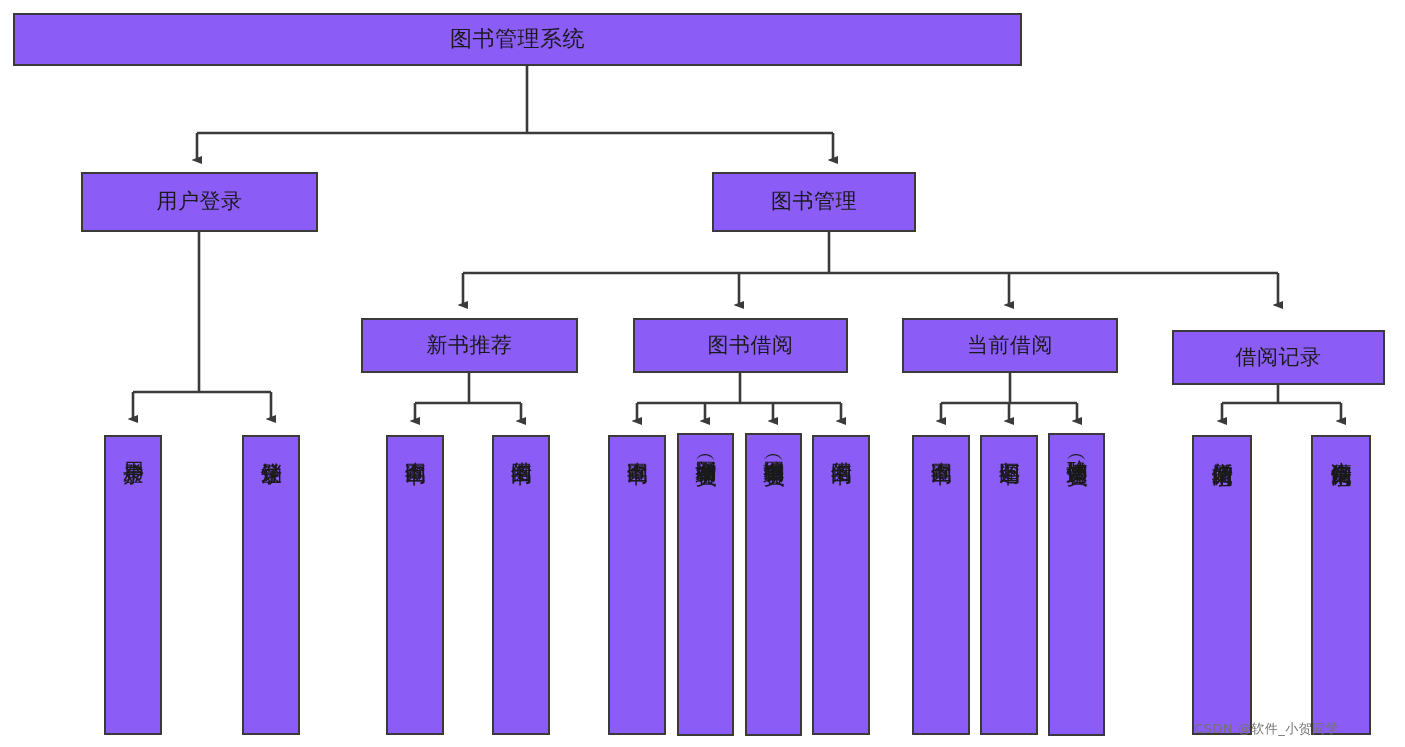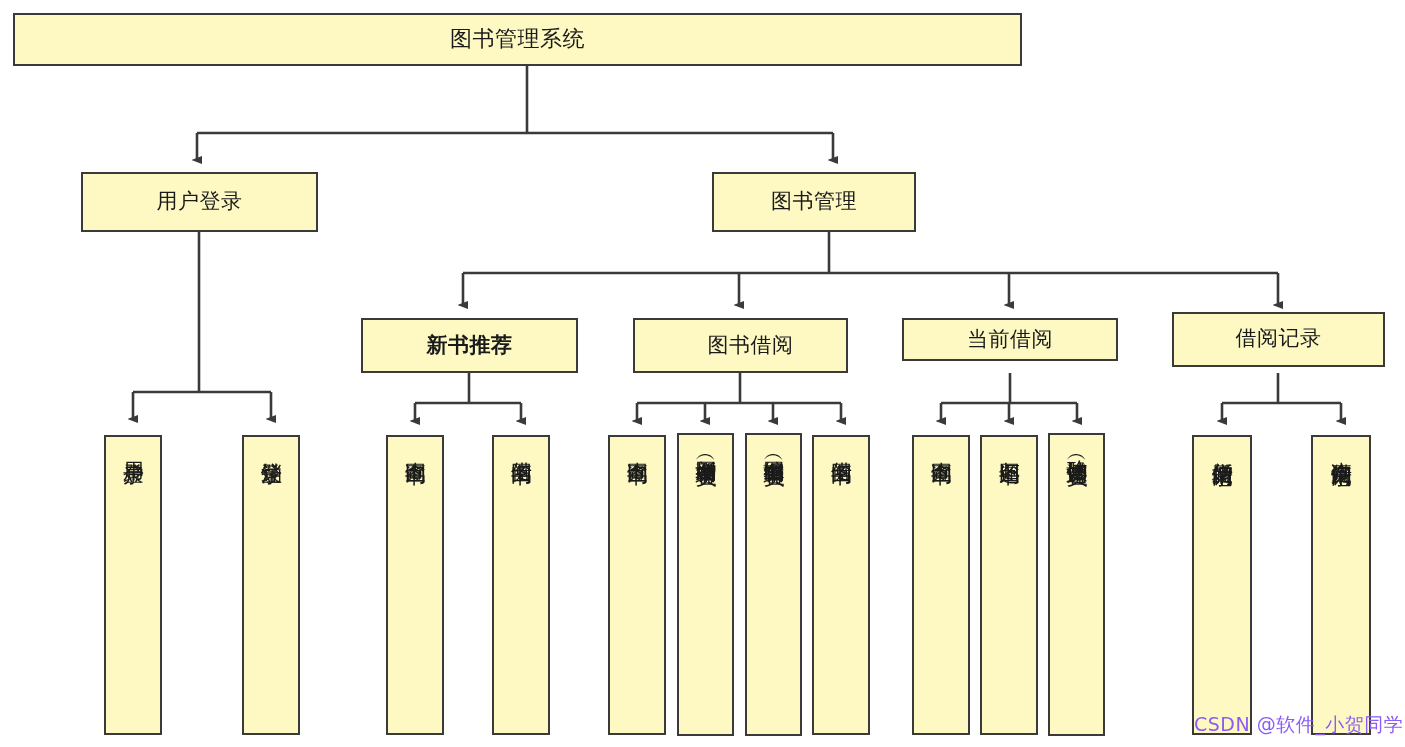--- a/index.html
+++ b/index.html
@@ -14,21 +14,21 @@
     position: relative;
     width: 1405px;
     height: 747px;
     background: #ffffff;
     overflow: hidden;
   }
   .node {
     position: absolute;
     box-sizing: border-box;
     border: 2.5px solid #3a3a3a;
-    background: #fef9c3;
+    background: #8b5cf6;
     display: flex;
     align-items: center;
     justify-content: center;
     color: #1a1a1a;
   }
   .node-label {
     font-size: 21px;
     line-height: 1.1;
     letter-spacing: 0.5px;
     white-space: nowrap;
@@ -56,25 +56,26 @@
   #edges {
     position: absolute;
     left: 0;
     top: 0;
     width: 1405px;
     height: 747px;
     pointer-events: none;
   }
   .watermark {
     position: absolute;
-    font-size: 19px;
-    color: #8b5cf6;
+    font-size: 13px;
+    color: #737373;
     letter-spacing: 0.5px;
     white-space: nowrap;
     user-select: none;
+    margin-top: 8px;
   }
 </style>
 </head>
 <body>
 
 <div id="canvas">
 
   <svg id="edges" viewBox="0 0 1405 747" xmlns="http://www.w3.org/2000/svg">
     <defs>
       <marker id="arrow" markerWidth="10" markerHeight="10" refX="5" refY="5" orient="auto" markerUnits="userSpaceOnUse">
@@ -129,30 +130,30 @@
     <span class="node-label">图书管理系统</span>
   </div>
 
   <div class="node level1" style="left:81px; top:172px; width:237px; height:60px;">
     <span class="node-label">用户登录</span>
   </div>
   <div class="node level1" style="left:712px; top:172px; width:204px; height:60px;">
     <span class="node-label">图书管理</span>
   </div>
 
-  <div class="node level2" style="left:361px; top:318px; width:217px; height:55px;font-weight:bold;">
+  <div class="node level2" style="left:361px; top:318px; width:217px; height:55px;">
     <span class="node-label">新书推荐</span>
   </div>
   <div class="node level2" style="left:633px; top:318px; width:215px; height:55px;padding-left:20px;">
     <span class="node-label">图书借阅</span>
   </div>
-  <div class="node level2" style="left:902px; top:318px; width:216px; height:43px;text-align:center;">
+  <div class="node level2" style="left:902px; top:318px; width:216px; height:55px;text-align:center;">
     <span class="node-label">当前借阅</span>
   </div>
-  <div class="node level2" style="left:1172px; top:312px; width:213px; height:55px;font-family:Liberation Mono, monospace;">
+  <div class="node level2" style="left:1172px; top:330px; width:213px; height:55px;">
     <span class="node-label">借阅记录</span>
   </div>
 
   <div class="node leaf" style="left:104px; top:435px; width:58px; height:300px;">
     <span class="node-label">用户登录</span>
   </div>
   <div class="node leaf" style="left:242px; top:435px; width:58px; height:300px;">
     <span class="node-label">注销登录</span>
   </div>
 

